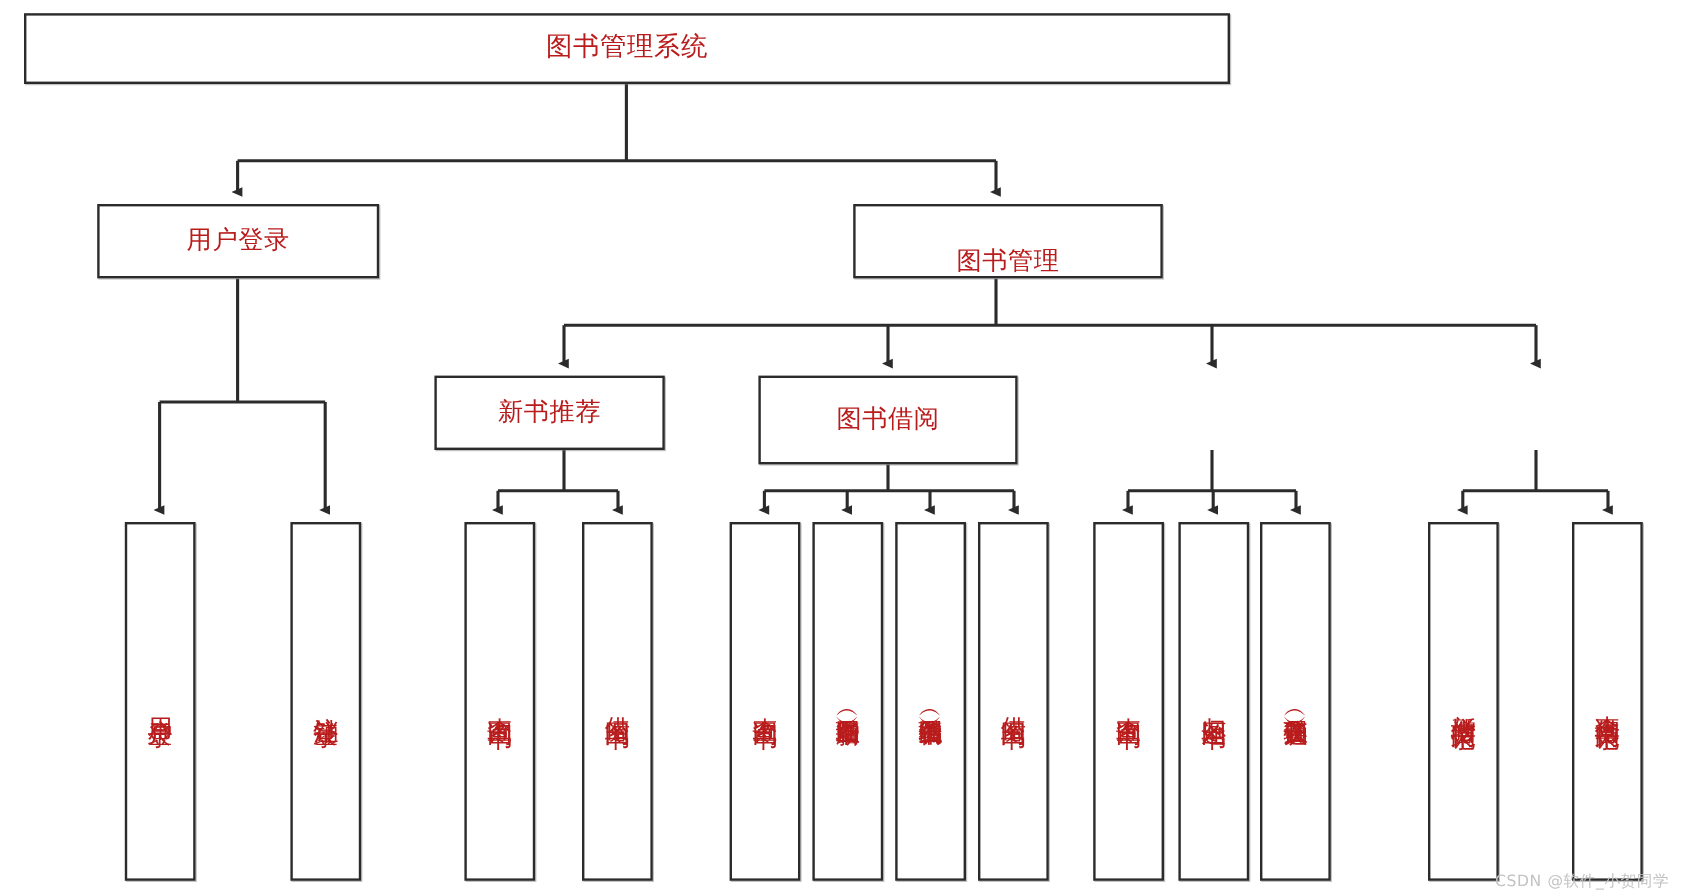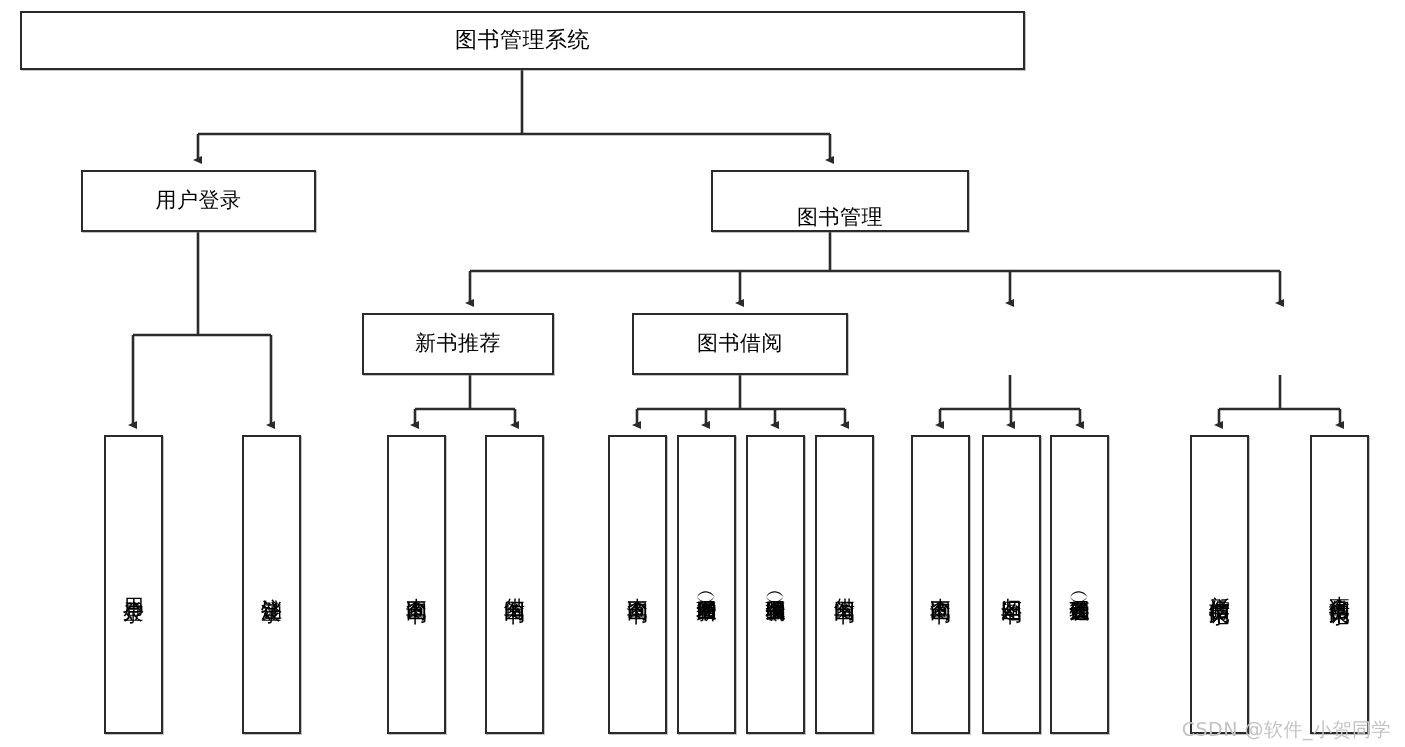--- a/index.html
+++ b/index.html
@@ -19,21 +19,21 @@
     overflow: hidden;
   }
   .node {
     position: absolute;
     box-sizing: border-box;
     border: 2px solid #2b2b2b;
     background: #ffffff;
     display: flex;
     align-items: center;
     justify-content: center;
-    color: #000000;
+    color: #b91c1c;
     box-shadow: 1px 1px 0 rgba(120,120,120,0.45);
   }
   .node .label {
     display: block;
     text-align: center;
     line-height: 1.12;
     white-space: nowrap;
   }
   
   .node.horiz .label {
@@ -66,21 +66,21 @@
     left: 0;
     top: 0;
     width: 1405px;
     height: 747px;
     pointer-events: none;
   }
   .watermark {
     position: absolute;
     right: 14px;
     bottom: 4px;
-    font-size: 19px;
+    font-size: 13px;
     color: #c3c3c3;
     white-space: nowrap;
     letter-spacing: 0.5px;
     margin-top: 44px;
   }
 </style>
 </head>
 <body>
 
 <div id="canvas">
@@ -142,21 +142,21 @@
   <div class="node horiz" style="left:81px; top:170px; width:235px; height:62px;">
     <span class="label">用户登录</span>
   </div>
   <div class="node horiz" style="left:711px; top:170px; width:258px; height:62px;align-items:flex-end;">
     <span class="label">图书管理</span>
   </div>
 
   <div class="node horiz" style="left:362px; top:313px; width:192px; height:62px;">
     <span class="label">新书推荐</span>
   </div>
-  <div class="node horiz" style="left:632px; top:313px; width:216px; height:62px;">
+  <div class="node horiz" style="left:632px; top:313px; width:216px; height:74px;">
     <span class="label">图书借阅</span>
   </div>
 
   <div class="node vert" style="left:104px; top:435px; width:59px; height:299px;">
     <span class="label">用户登录</span>
   </div>
   <div class="node vert" style="left:242px; top:435px; width:59px; height:299px;">
     <span class="label">注销登录</span>
   </div>
 

